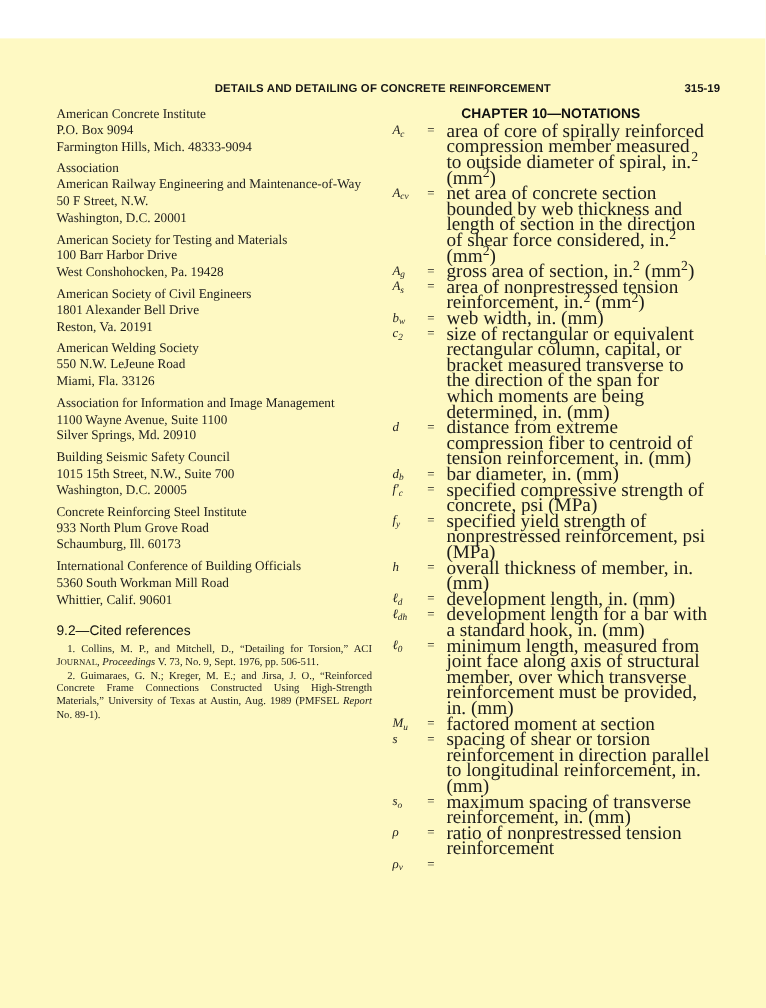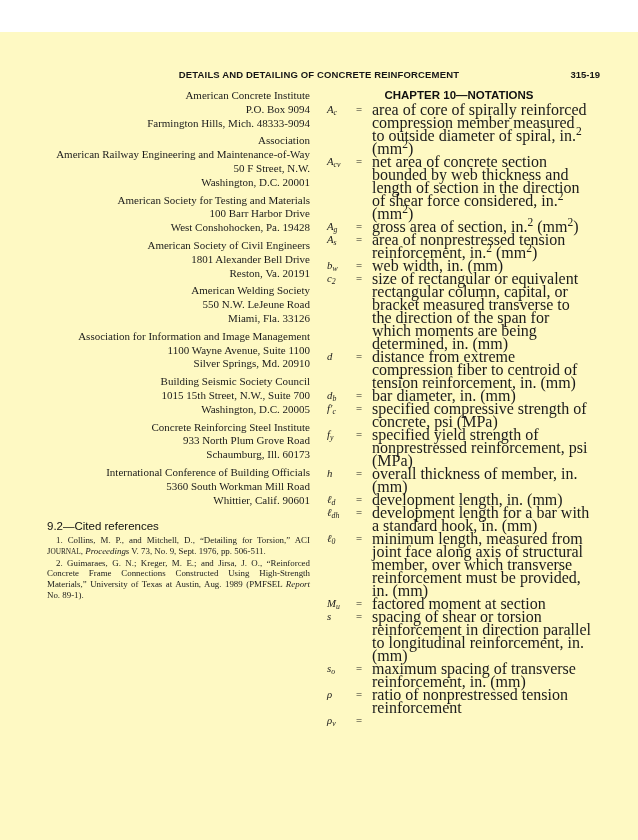--- a/index.html
+++ b/index.html
@@ -36,21 +36,21 @@
     position: absolute;
     top: 57px; left: 47px; width: 544px;
     display: flex;
     gap: 17px;
   }
   .col-left  { width: 263px; }
   .col-right { width: 264px; }
 
   
   .org-block { margin-bottom: 4px; }
-  .org-line { font-size: 11px; line-height: 13.8px; text-align: right; }
+  .org-line { font-size: 11px; line-height: 13.8px; }
 
   
   .refs-heading {
     font-family: "Liberation Sans", sans-serif;
     font-size: 11.5px; font-weight: 400;
     color: #101010;
     margin: 13px 0 3px 0;
   }
   .ref-item {
     font-size: 8.9px;
@@ -118,21 +118,21 @@
             <div class="org-line">American Welding Society</div>
             <div class="org-line">550 N.W. LeJeune Road</div>
             <div class="org-line">Miami, Fla. 33126</div>
           </div>
           <div class="org-block">
             <div class="org-line">Association for Information and Image Management</div>
             <div class="org-line">1100 Wayne Avenue, Suite 1100</div>
             <div class="org-line">Silver Springs, Md. 20910</div>
           </div>
           <div class="org-block">
-            <div class="org-line">Building Seismic Society Council</div>
+            <div class="org-line">Building Seismic Safety Council</div>
             <div class="org-line">1015 15th Street, N.W., Suite 700</div>
             <div class="org-line">Washington, D.C. 20005</div>
           </div>
           <div class="org-block">
             <div class="org-line">Concrete Reinforcing Steel Institute</div>
             <div class="org-line">933 North Plum Grove Road</div>
             <div class="org-line">Schaumburg, Ill. 60173</div>
           </div>
           <div class="org-block">
             <div class="org-line">International Conference of Building Officials</div>

